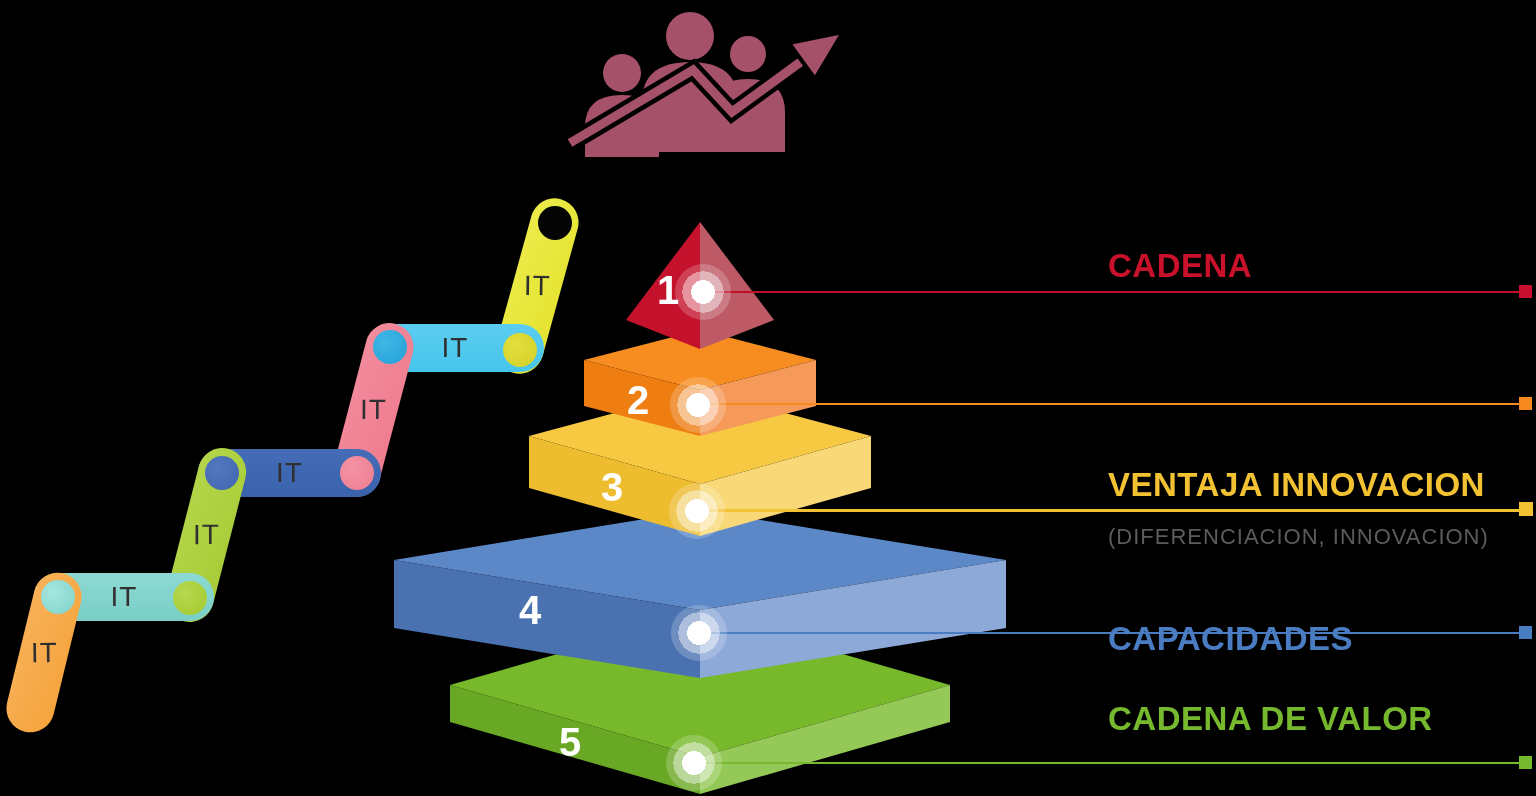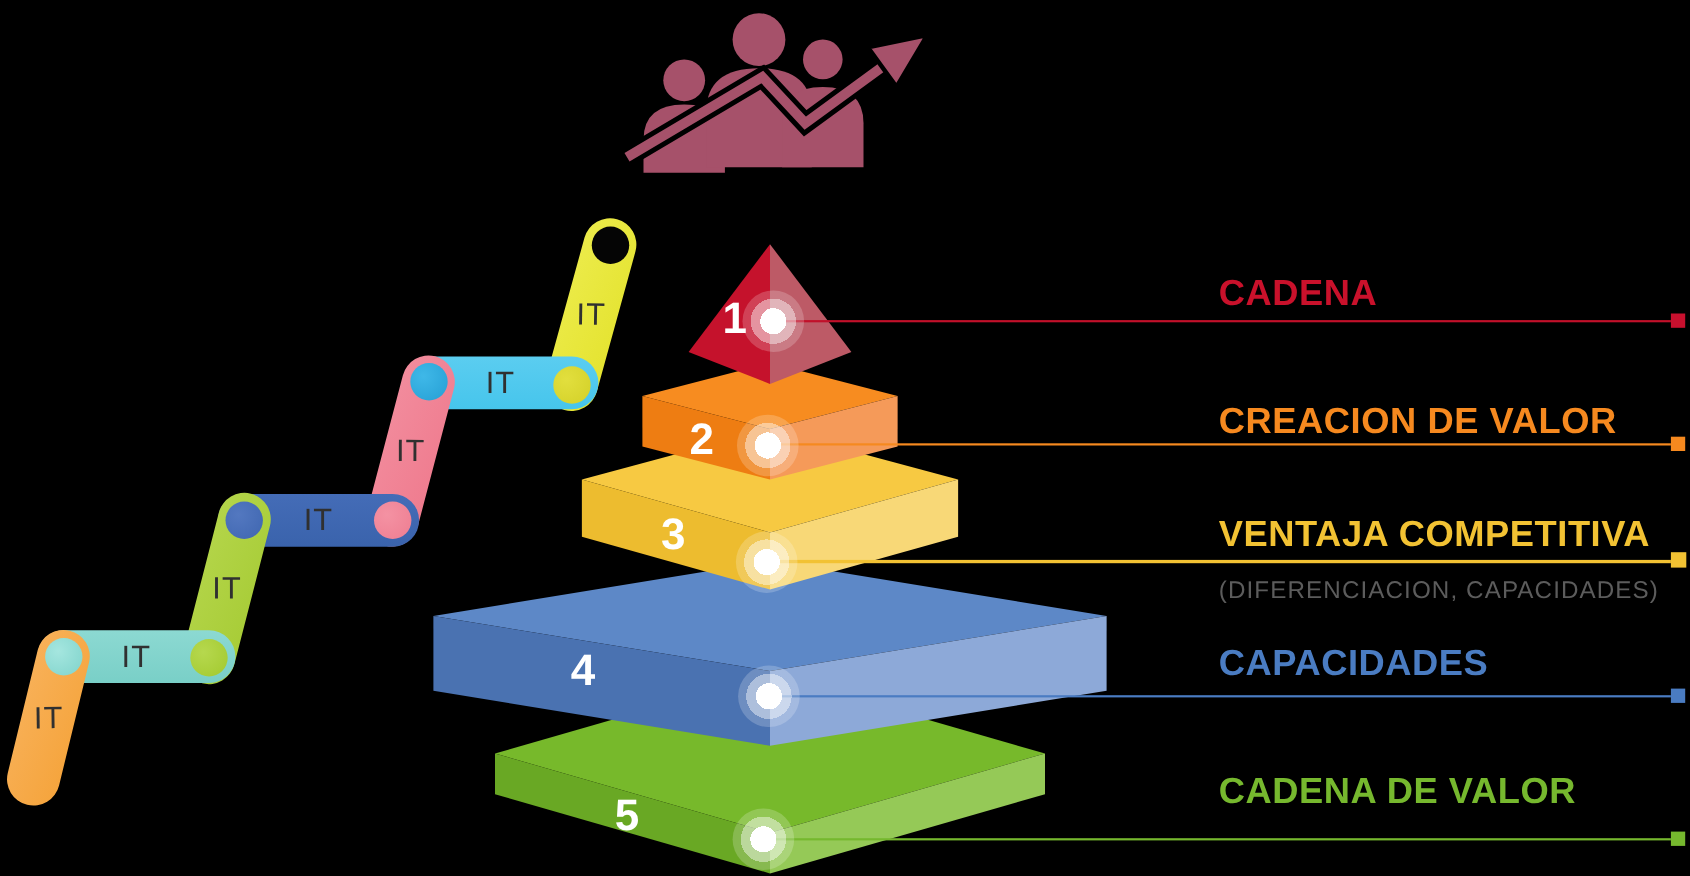--- a/index.html
+++ b/index.html
@@ -121,24 +121,23 @@
   <div class="dot" style="left:671px;top:605px"></div>
   <div class="dot" style="left:666px;top:735px"></div>
 
   <div class="num" style="left:668px;top:290px">1</div>
   <div class="num" style="left:638px;top:400px">2</div>
   <div class="num" style="left:612px;top:487px">3</div>
   <div class="num" style="left:530px;top:610px">4</div>
   <div class="num" style="left:570px;top:742px">5</div>
 
   <div class="row-title t1" style="top:247px">CADENA</div>
-  <div class="row-title t2" style="top:364px">CREACION DE VALOR</div>
-  <div class="row-title t3" style="top:466px">VENTAJA COMPETITIVA</div>
-  <div class="row-sub" style="top:524px">(DIFERENCIACION, CAPACIDADES)</div>
-  <div class="row-title t4" style="top:584px">CAPACIDADES</div>
+  <div class="row-title t3" style="top:466px">VENTAJA INNOVACION</div>
+  <div class="row-sub" style="top:524px">(DIFERENCIACION, INNOVACION)</div>
+  <div class="row-title t4" style="top:620px">CAPACIDADES</div>
   <div class="row-title t5" style="top:700px">CADENA DE VALOR</div>
 
   <div class="link d" id="link-orange">
     <span class="it">IT</span>
   </div>
   <div class="link h" id="link-teal">
     <span class="it">IT</span>
   </div>
   <div class="link d" id="link-lime">
     <span class="it">IT</span>

